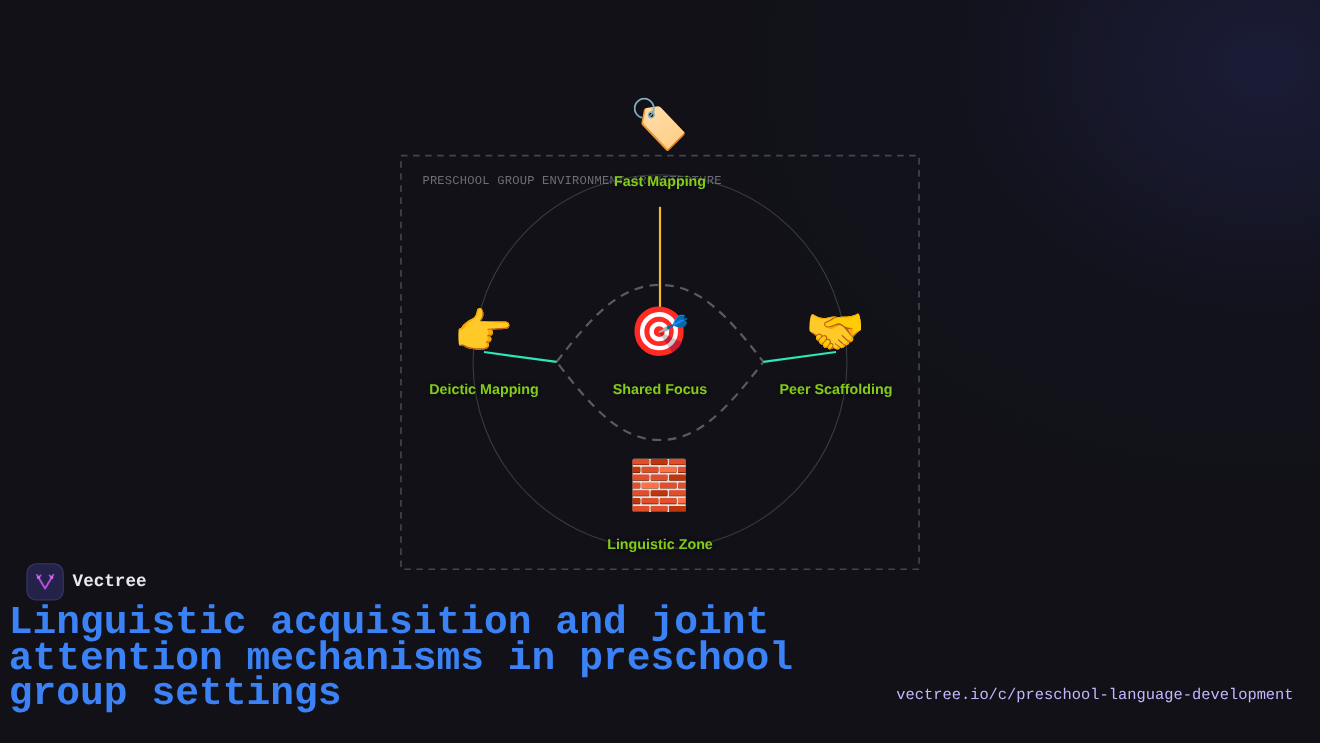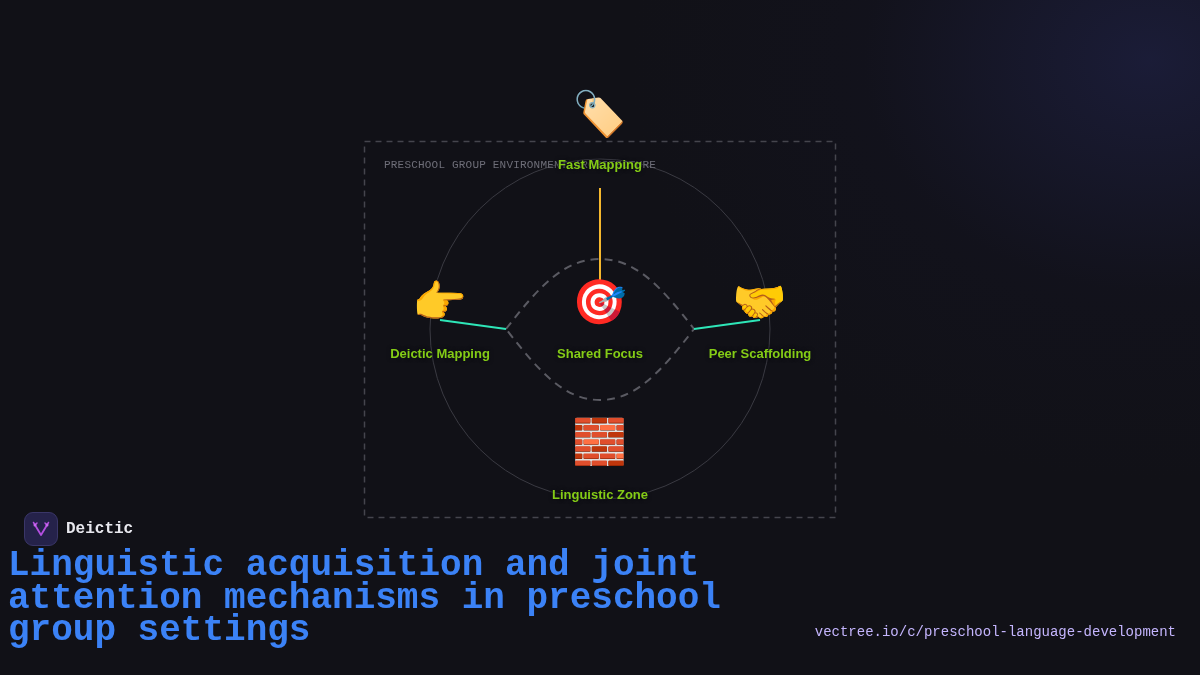--- a/index.html
+++ b/index.html
@@ -87,18 +87,18 @@
 
 <div class="brand">
   <div class="brand-logo">
     <svg width="20" height="20" viewBox="0 0 20 20">
       <path d="M4 6 L10 16 L16 6" fill="none" stroke="#b44fe0" stroke-width="1.8" stroke-linecap="round" stroke-linejoin="round"></path>
       <path d="M4 6 L2.5 3.5 M4 6 L6 4 M16 6 L17.5 3.5 M16 6 L14 4" fill="none" stroke="#b44fe0" stroke-width="1.5" stroke-linecap="round"></path>
       <circle cx="4" cy="6" r="1.5" fill="#c968ee"></circle>
       <circle cx="16" cy="6" r="1.5" fill="#c968ee"></circle>
     </svg>
   </div>
-  <span class="brand-name">Deictic</span>
+  <span class="brand-name">Vectree</span>
 </div>
 
 <h1 class="title">Linguistic acquisition and joint attention mechanisms in preschool group settings</h1>
 
 <div class="url">vectree.io/c/preschool-language-development</div>
 
 </body></html>

